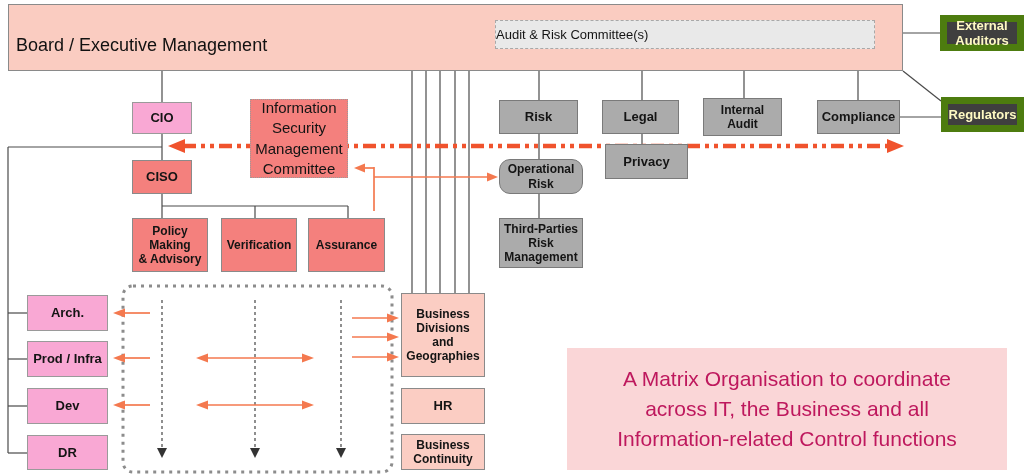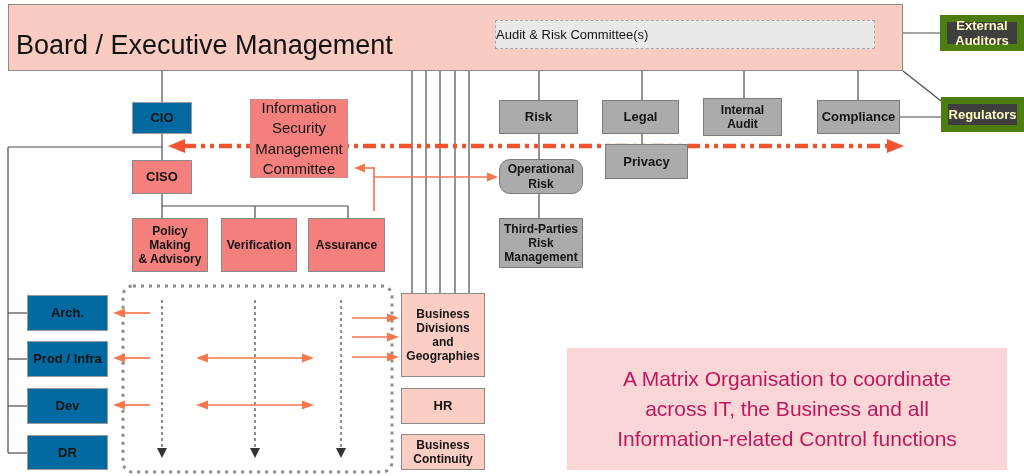--- a/index.html
+++ b/index.html
@@ -8,28 +8,28 @@
     font-family:"Liberation Sans", sans-serif; background:#ffffff;
   }
   .wires { position:absolute; left:0; top:0; z-index:0; }
   .box {
     position:absolute; box-sizing:border-box; z-index:1;
     display:flex; align-items:center; justify-content:center;
     text-align:center; white-space:pre-line;
     border:1px solid #8a8a8a; color:#141414;
     font-weight:bold; font-size:13px; line-height:1.18;
   }
-  .orange  { background:#0369a1; border-color:#9a9a9a; }
+  .orange  { background:#f9a8d4; border-color:#9a9a9a; }
   .red     { background:#f4807d; }
   .gray    { background:#ababab; border-color:#7a7a7a; }
   .dark    { background:#3f3f3f; color:#fef9c3; border:7px solid #4d7c0f; }
   .pink    { background:#fbcdc3; border-color:#8a8a8a; }
   .sm      { font-size:12px; }
   .banner  { background:#faccc1; border-color:#8a8a8a; justify-content:flex-start; }
-  .banner-title { font-size:27px; font-weight:normal; padding-left:7px; white-space:nowrap; color:#111;margin-top:16px; }
+  .banner-title { font-size:18px; font-weight:normal; padding-left:7px; white-space:nowrap; color:#111;margin-top:16px; }
   .committee {
     background:#e9e9e9; border:1px dashed #a8a8a8; font-weight:normal;
     justify-content:flex-start; font-size:13px;
   }
   .ismc { border:1px dotted #9a9a9a; font-weight:normal; font-size:15px; line-height:1.35; }
   .note {
     background:#fad6d7; border:none; font-weight:normal;
     font-size:21px; line-height:1.42; color:#be185d;
   }
 </style>

